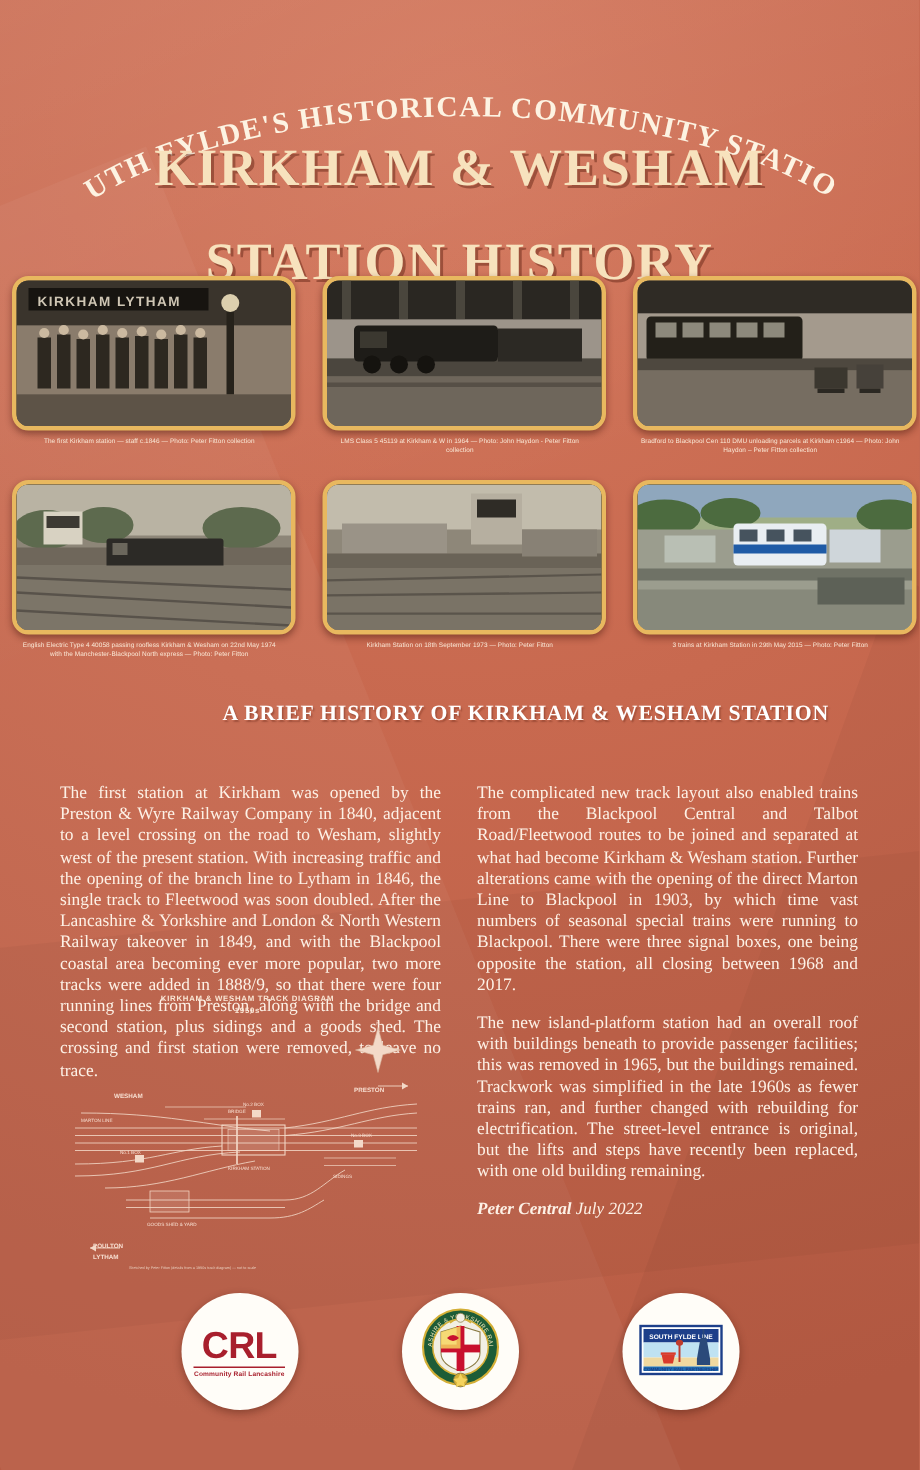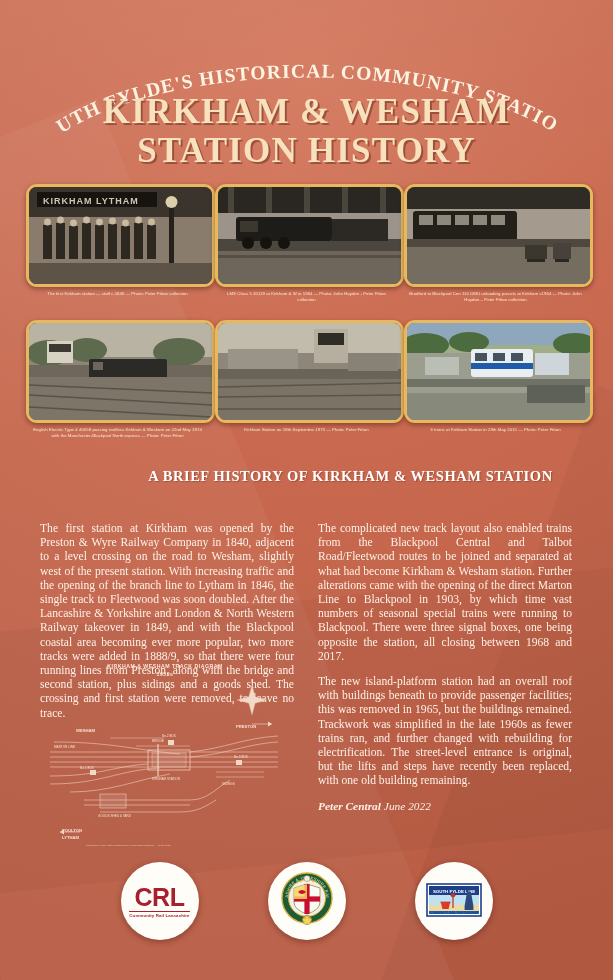--- a/index.html
+++ b/index.html
@@ -31,24 +31,24 @@
     fill:#fdf3e2;
   }
   #title{
     position:absolute;left:0;top:92px;width:613px;text-align:center;
     color:#f7e2bd;
     font-family:"Liberation Serif",serif;
     font-weight:bold;font-size:35px;line-height:39px;
     letter-spacing:1.2px;
     text-shadow:2px 2px 0 rgba(90,30,15,.45);
   }
-  #title .l2{display:block;}
-
-  
-  .photo-row{position:absolute;left:0;width:613px;display:flex;justify-content:center;gap:6px;}
+  #title .l2{display:block;margin-top:24px;}
+
+  
+  .photo-row{position:absolute;left:0;width:613px;display:flex;justify-content:center;gap:24px;}
   .cell{width:183px;}
   .frame{
     width:183px;height:97px;
     border:3px solid #e8b85f;
     border-radius:11px;
     box-shadow:0 2px 5px rgba(60,18,8,.45);
     overflow:hidden;position:relative;background:#2b2b28;
   }
   .frame .ph{position:absolute;inset:0;}
   .cap{
@@ -304,21 +304,21 @@
 
   <div id="cols">
     <div class="col">
       <p>The first station at Kirkham was opened by the Preston &amp; Wyre Railway Company in 1840, adjacent to a level crossing on the road to Wesham, slightly west of the present station. With increasing traffic and the opening of the branch line to Lytham in 1846, the single track to Fleetwood was soon doubled.  After the Lancashire &amp; Yorkshire and London &amp; North Western Railway takeover in 1849, and with the Blackpool coastal area becoming ever more popular, two more tracks were added in 1888/9, so that there were four running lines from Preston, along with the bridge and second station, plus sidings and a goods shed. The crossing and first station were removed, to leave no trace.</p>
     </div>
     <div class="col">
       <p>The complicated new track layout also enabled trains from the Blackpool Central and Talbot Road/Fleetwood routes to be joined and separated at what had become Kirkham &amp; Wesham station. Further alterations came with the opening of the direct Marton Line to Blackpool in 1903, by which time vast numbers of seasonal special trains were running to Blackpool. There were three signal boxes, one being opposite the station, all closing between 1968 and 2017.</p>
       <p>The new island-platform station had an overall roof with buildings beneath to provide passenger facilities; this was removed in 1965, but the buildings remained. Trackwork was simplified in the late 1960s as fewer trains ran, and further changed with rebuilding for electrification. The street-level entrance is original, but the lifts and steps have recently been replaced, with one old building remaining.</p>
       <div id="byline">
         <b>Peter Central</b>
-        <span>June 2022</span>
+        <span>July 2022</span>
       </div>
     </div>
   </div>
 
   <div id="diagram">
     <div id="dg-title">
       <div>KIRKHAM &amp; WESHAM TRACK DIAGRAM</div>
       <div>1950s</div>
     </div>
 

